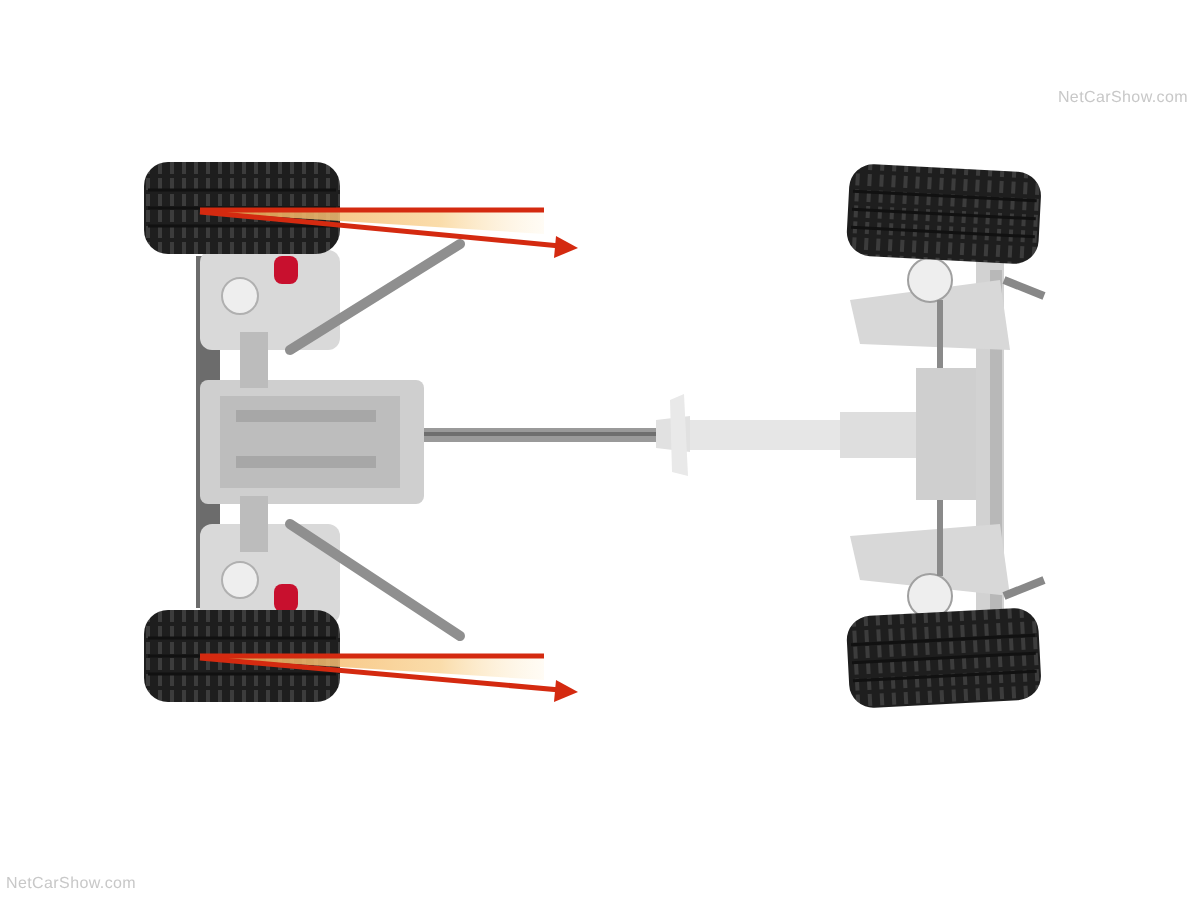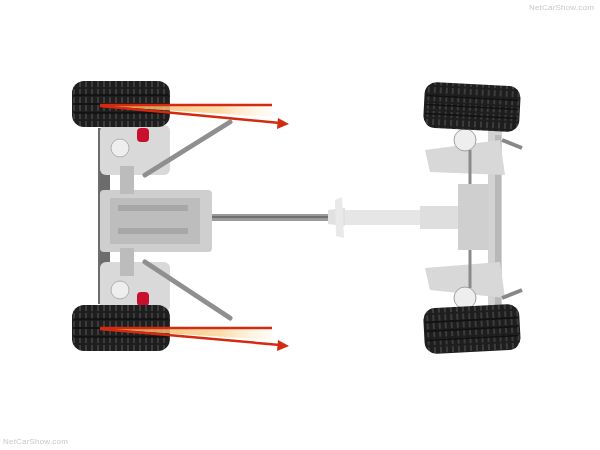--- a/index.html
+++ b/index.html
@@ -1,17 +1,17 @@
 <!DOCTYPE html>
 <html><head>
 <meta charset="utf-8">
 <style>
   html, body { margin: 0; padding: 0; background: #ffffff; }
   body { width: 600px; height: 450px; position: relative; overflow: hidden; font-family: "Liberation Sans", sans-serif; }
-  .watermark { position: absolute; font-size: 8px; color: #c8c8c8; letter-spacing: 0.2px; }
+  .watermark { position: absolute; font-size: 8px; color: #c8c8c8; letter-spacing: 0.2px; margin-top: 41px; }
   .wm-top { right: 6px; top: 3px; }
   .wm-bottom { left: 3px; bottom: 4px; }
   svg.stage { position: absolute; left: 0; top: 0; }
 </style>
 </head>
 <body>
 
 <div class="watermark wm-top">NetCarShow.com</div>
 <div class="watermark wm-bottom">NetCarShow.com</div>
 

